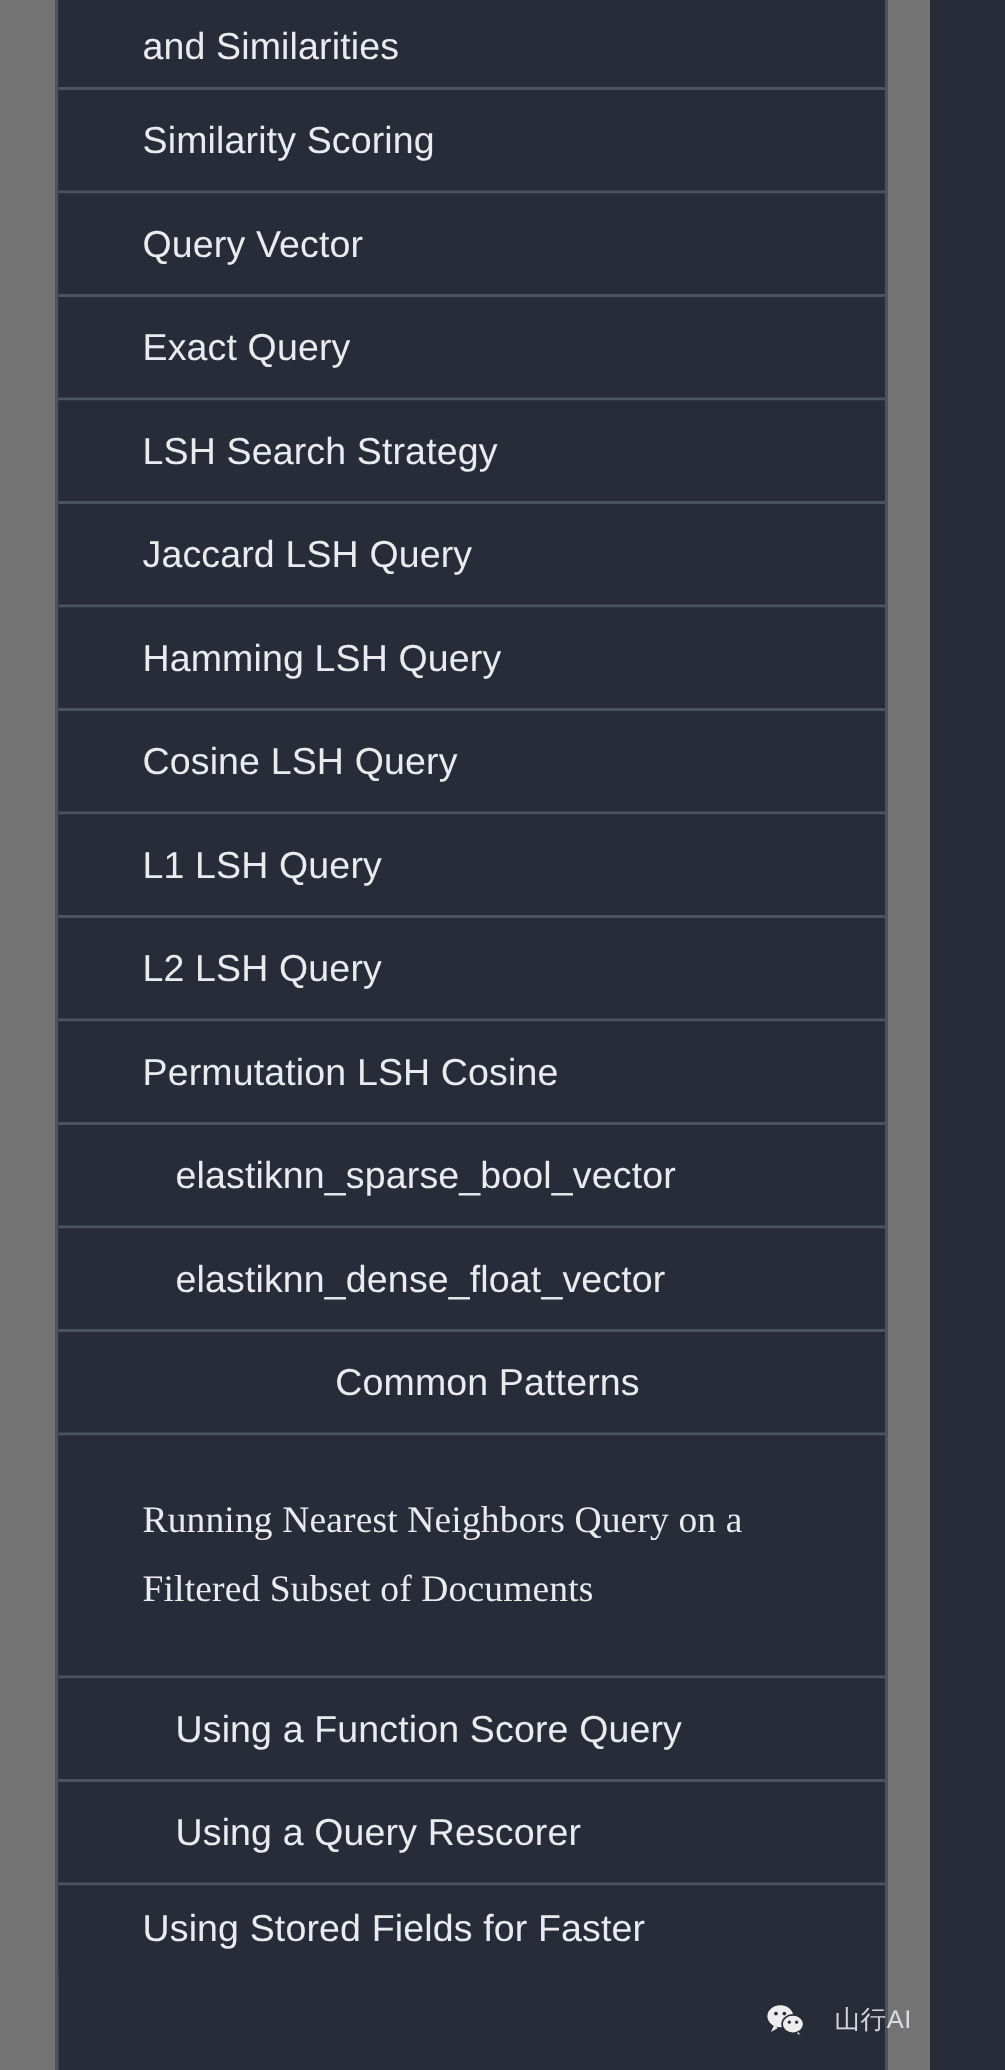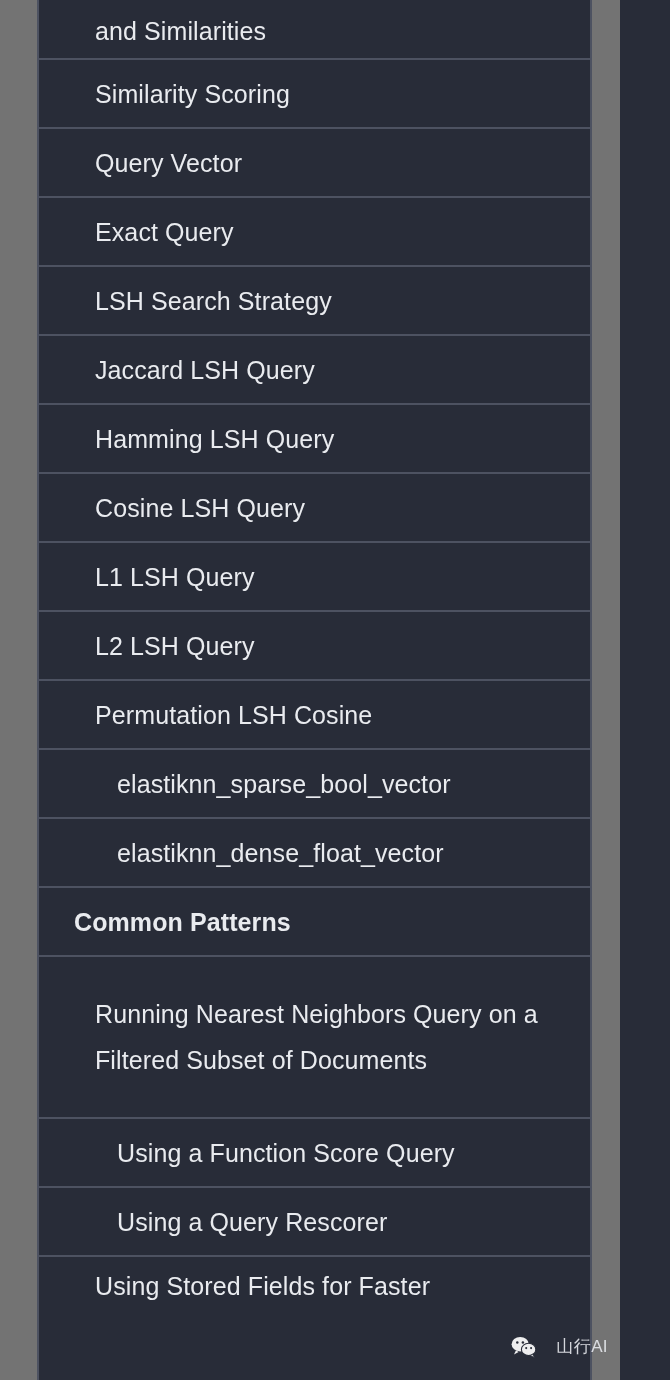--- a/index.html
+++ b/index.html
@@ -49,35 +49,37 @@
     line-height: 46px;
     padding-right: 14px;
   }
 
   
   .lvl-1 { padding-left: 35px; }   
   .lvl-2 { padding-left: 56px; }   
   .lvl-3 { padding-left: 78px; text-align: center; }   
 
   .is-heading {
-    font-weight: 700;
+    font-weight: 400;
+    justify-content: center;
   }
 
   
   .h-first  { height: 60px; align-items: flex-end; padding-bottom: 4px; }
   .h-std    { height: 69px; }
   .h-head   { height: 69px; }
   .h-multi  { height: 162px; align-items: center; }
   .h-last   { height: 60px; align-items: flex-start; padding-top: 6px; border-bottom: none; }
 
   .toc-item .label {
     display: block;
   }
   .h-multi .label {
     line-height: 46px;
+    font-family: Liberation Serif, serif;
   }
 
   
   #watermark {
     position: absolute;
     right: 12px;
     bottom: 22px;
     display: flex;
     align-items: center;
     gap: 19px;

